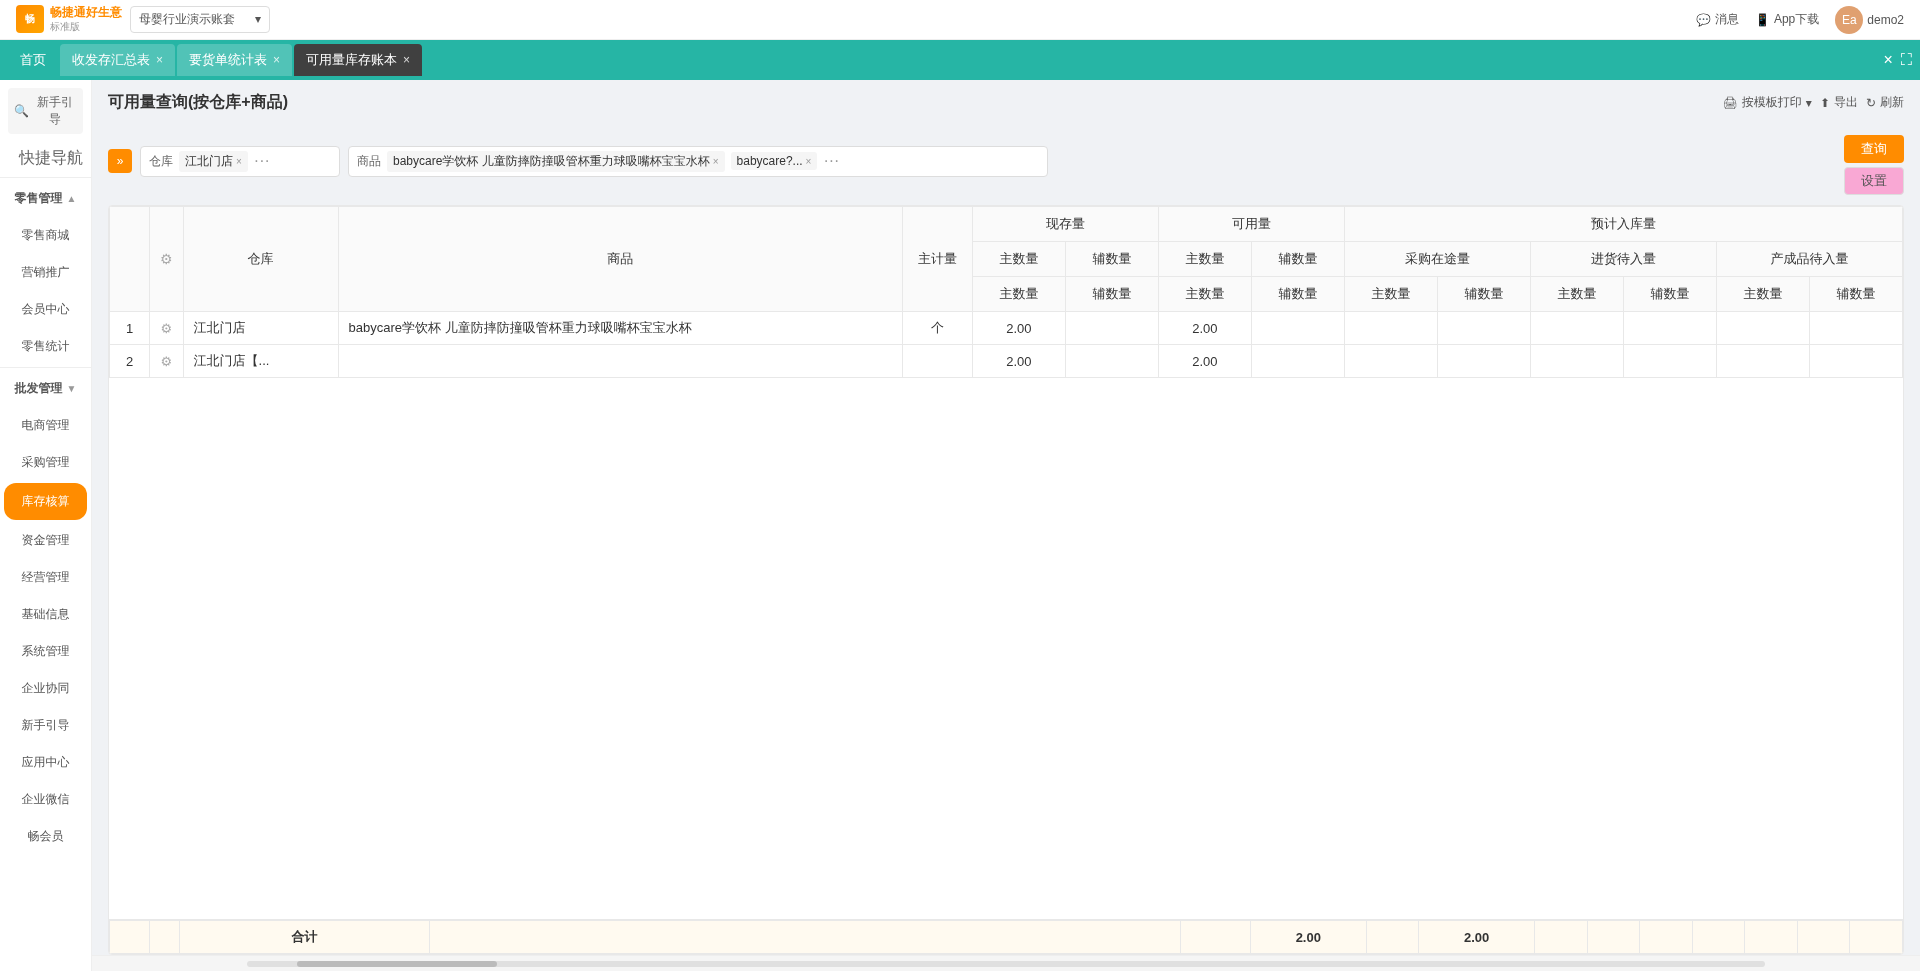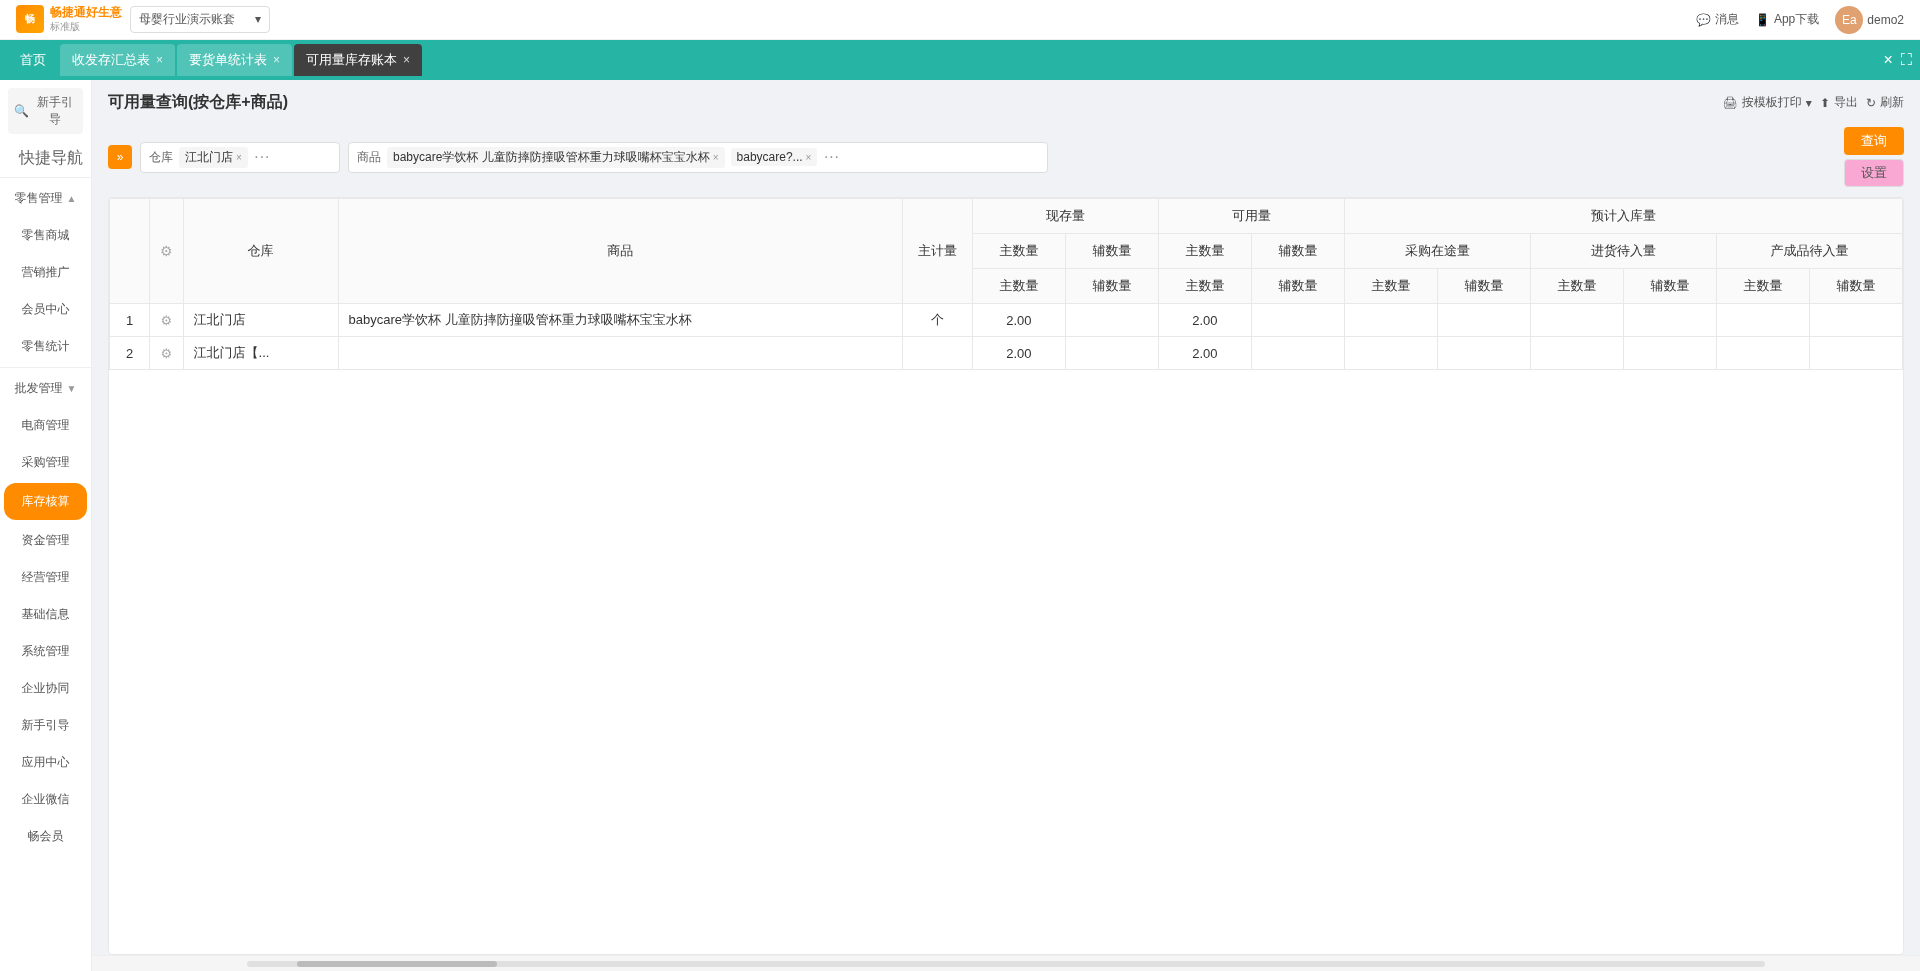--- a/index.html
+++ b/index.html
@@ -31,21 +31,21 @@
     .main-layout { display: flex; flex: 1; overflow: hidden; }
 
     
     .sidebar { width: 92px; background: #fff; border-right: 1px solid #eee; display: flex; flex-direction: column; flex-shrink: 0; overflow-y: auto; }
     .sidebar-search { padding: 8px; }
     .sidebar-search-btn { width: 100%; padding: 6px; background: #f5f5f5; border: none; border-radius: 4px; font-size: 12px; color: #666; cursor: pointer; display: flex; align-items: center; gap: 4px; justify-content: center; }
     .sidebar-nav-label { padding: 6px 8px; font-size: 16px; color: #666; cursor: pointer; display: flex; align-items: center; justify-content: flex-end; }
     .sidebar-divider { height: 1px; background: #eee; margin: 2px 0; }
     .sidebar-item { padding: 10px 8px; cursor: pointer; display: flex; flex-direction: column; align-items: center; gap: 2px; font-size: 12px; color: #555; }
     .sidebar-item.active { background: #ff8c00; color: white; border-radius: 12px; margin: 2px 4px; }
-    .sidebar-item.has-arrow { flex-direction: row; justify-content: center; gap: 4px; }
+    .sidebar-item.has-arrow { flex-direction: row; justify-content: center; gap: 4px; font-weight: bold; }
     .sidebar-arrow { font-size: 10px; color: #999; }
 
     
     .content-area { flex: 1; display: flex; flex-direction: column; overflow: hidden; background: #f0f2f5; }
 
     
     .page-header { background: #f0f2f5; padding: 12px 16px 8px 16px; display: flex; align-items: center; justify-content: space-between; flex-shrink: 0; }
     .page-title { font-size: 16px; font-weight: bold; color: #333; }
     .page-actions { display: flex; gap: 8px; align-items: center; }
     .action-btn { display: flex; align-items: center; gap: 4px; font-size: 12px; color: #555; cursor: pointer; border: none; background: transparent; }
@@ -53,21 +53,21 @@
 
     
     .filter-bar { background: #f0f2f5; padding: 6px 16px 10px 16px; display: flex; align-items: center; gap: 8px; flex-shrink: 0; }
     .expand-btn { width: 24px; height: 24px; background: #ff8c00; color: white; border-radius: 4px; display: flex; align-items: center; justify-content: center; cursor: pointer; font-size: 12px; flex-shrink: 0; }
     .filter-group { display: flex; align-items: center; gap: 6px; background: white; border: 1px solid #ddd; border-radius: 4px; padding: 4px 8px; min-width: 200px; flex-wrap: wrap; }
     .filter-label { font-size: 12px; color: #666; white-space: nowrap; }
     .filter-tag { display: flex; align-items: center; gap: 3px; background: #f5f5f5; padding: 2px 6px; border-radius: 3px; font-size: 12px; color: #333; }
     .filter-tag-close { color: #999; cursor: pointer; font-size: 10px; }
     .filter-dots { color: #999; font-size: 16px; cursor: pointer; }
     .filter-product-group { display: flex; align-items: center; gap: 6px; background: white; border: 1px solid #ddd; border-radius: 4px; padding: 4px 8px; flex: 1; max-width: 700px; flex-wrap: wrap; }
-    .filter-action-btns { display: flex; flex-direction: column; gap: 4px; margin-left: auto; }
+    .filter-action-btns { display: flex; flex-direction: column; gap: 4px; margin-left: auto; margin-top: 8px; }
     .query-btn { background: #ff8c00; color: white; border: none; border-radius: 4px; padding: 5px 16px; font-size: 13px; cursor: pointer; }
     .setting-btn { background: #f9a8d4; color: #555; border: 1px solid #ddd; border-radius: 4px; padding: 4px 16px; font-size: 13px; cursor: pointer; }
 
     
     .table-container { flex: 1; overflow-y: auto; background: white; margin: 0 16px 0 16px; border: 1px solid #e8e8e8; border-radius: 4px; display: flex; flex-direction: column; }
     .table-wrapper { flex: 1; overflow: auto; }
     table { width: 100%; border-collapse: collapse; font-size: 13px; }
     thead tr { background: #fafafa; }
     th { border: 1px solid #e8e8e8; padding: 8px 10px; text-align: center; font-weight: normal; color: #333; white-space: nowrap; }
     td { border: 1px solid #e8e8e8; padding: 7px 10px; text-align: center; color: #333; }
@@ -333,20 +333,41 @@
       <td style="text-align:center;"></td>
       <td style="text-align:center;"></td>
       <td style="text-align:center;"></td>
       <td style="text-align:center;"></td>
       <td style="text-align:center;"></td>
     </tr>
             </tbody>
         </table>
       </div>
 
+      <table class="summary-row" style="width:100%; border-collapse:collapse; border-top:2px solid #e8e8e8;">
+        <tbody>
+            <tr>
+          <td style="width:40px; border:1px solid #e8e8e8;"></td>
+          <td style="width:30px; border:1px solid #e8e8e8;"></td>
+          <td style="min-width:100px; border:1px solid #e8e8e8; text-align:center; font-weight:bold;">合计</td>
+          <td style="min-width:300px; border:1px solid #e8e8e8;"></td>
+          <td style="width:70px; border:1px solid #e8e8e8;"></td>
+          <td style="border:1px solid #e8e8e8; text-align:center; font-weight:bold;">2.00</td>
+          <td style="border:1px solid #e8e8e8;"></td>
+          <td style="border:1px solid #e8e8e8; text-align:center; font-weight:bold;">2.00</td>
+          <td style="border:1px solid #e8e8e8;"></td>
+          <td style="border:1px solid #e8e8e8;"></td>
+          <td style="border:1px solid #e8e8e8;"></td>
+          <td style="border:1px solid #e8e8e8;"></td>
+          <td style="border:1px solid #e8e8e8;"></td>
+          <td style="border:1px solid #e8e8e8;"></td>
+          <td style="border:1px solid #e8e8e8;"></td>
+        </tr>
+      </tbody>
+        </table>
     </div>
 
     <div class="scroll-bar-area">
       <div class="scroll-track">
         <div class="scroll-thumb"></div>
       </div>
     </div>
 
   </div>
 </div>

